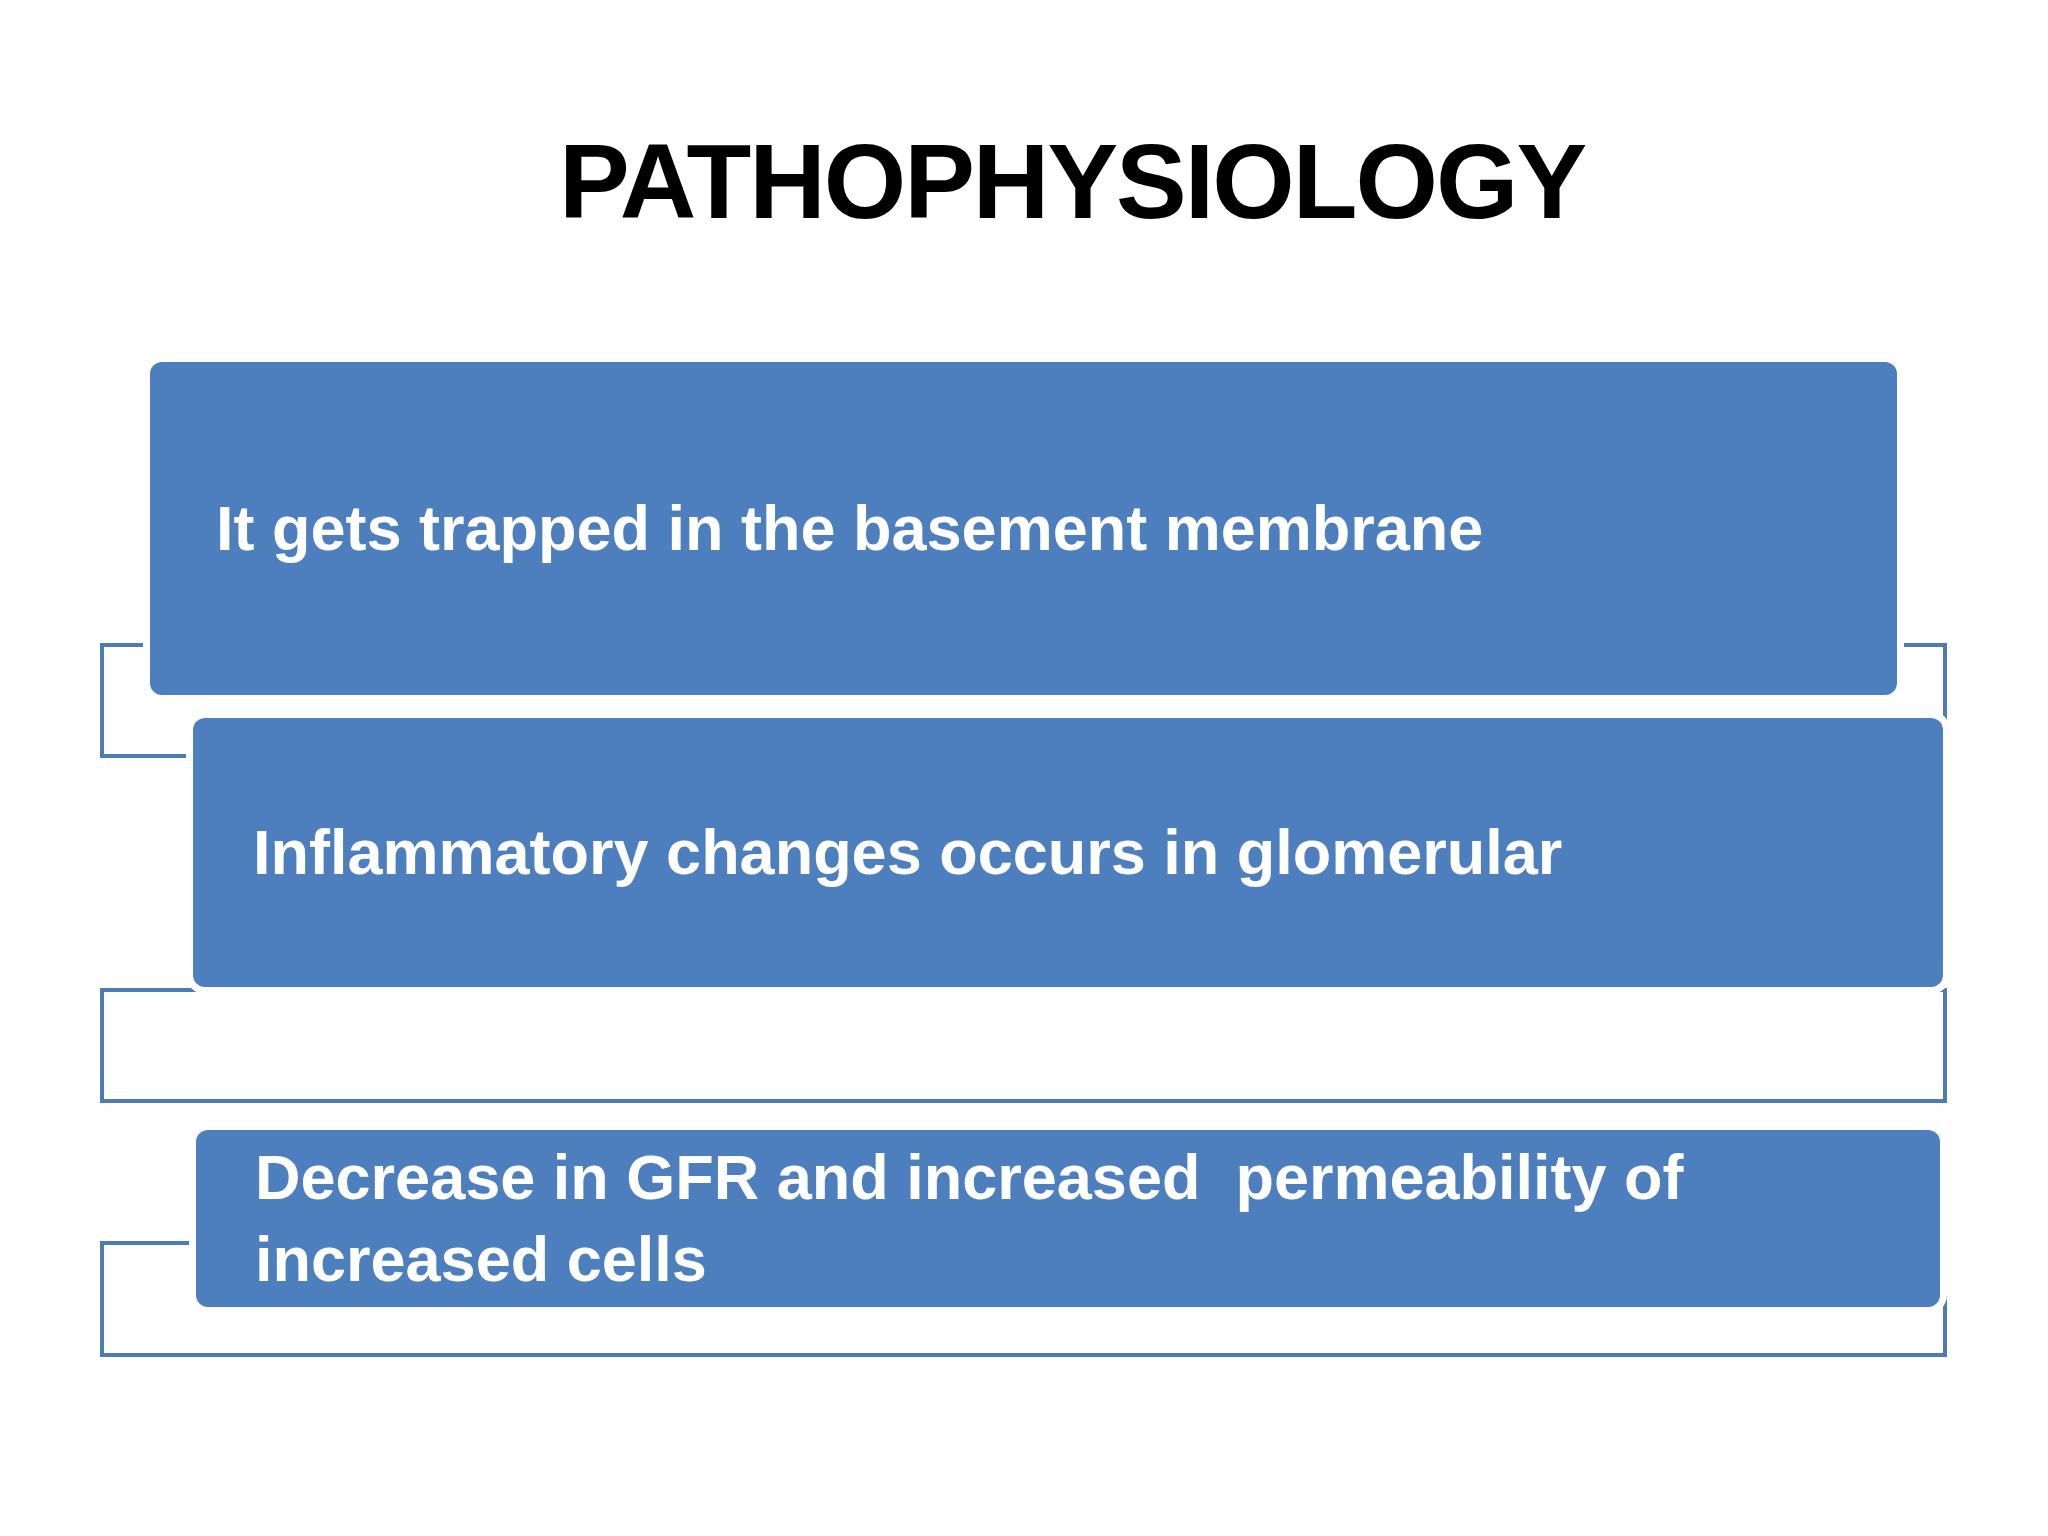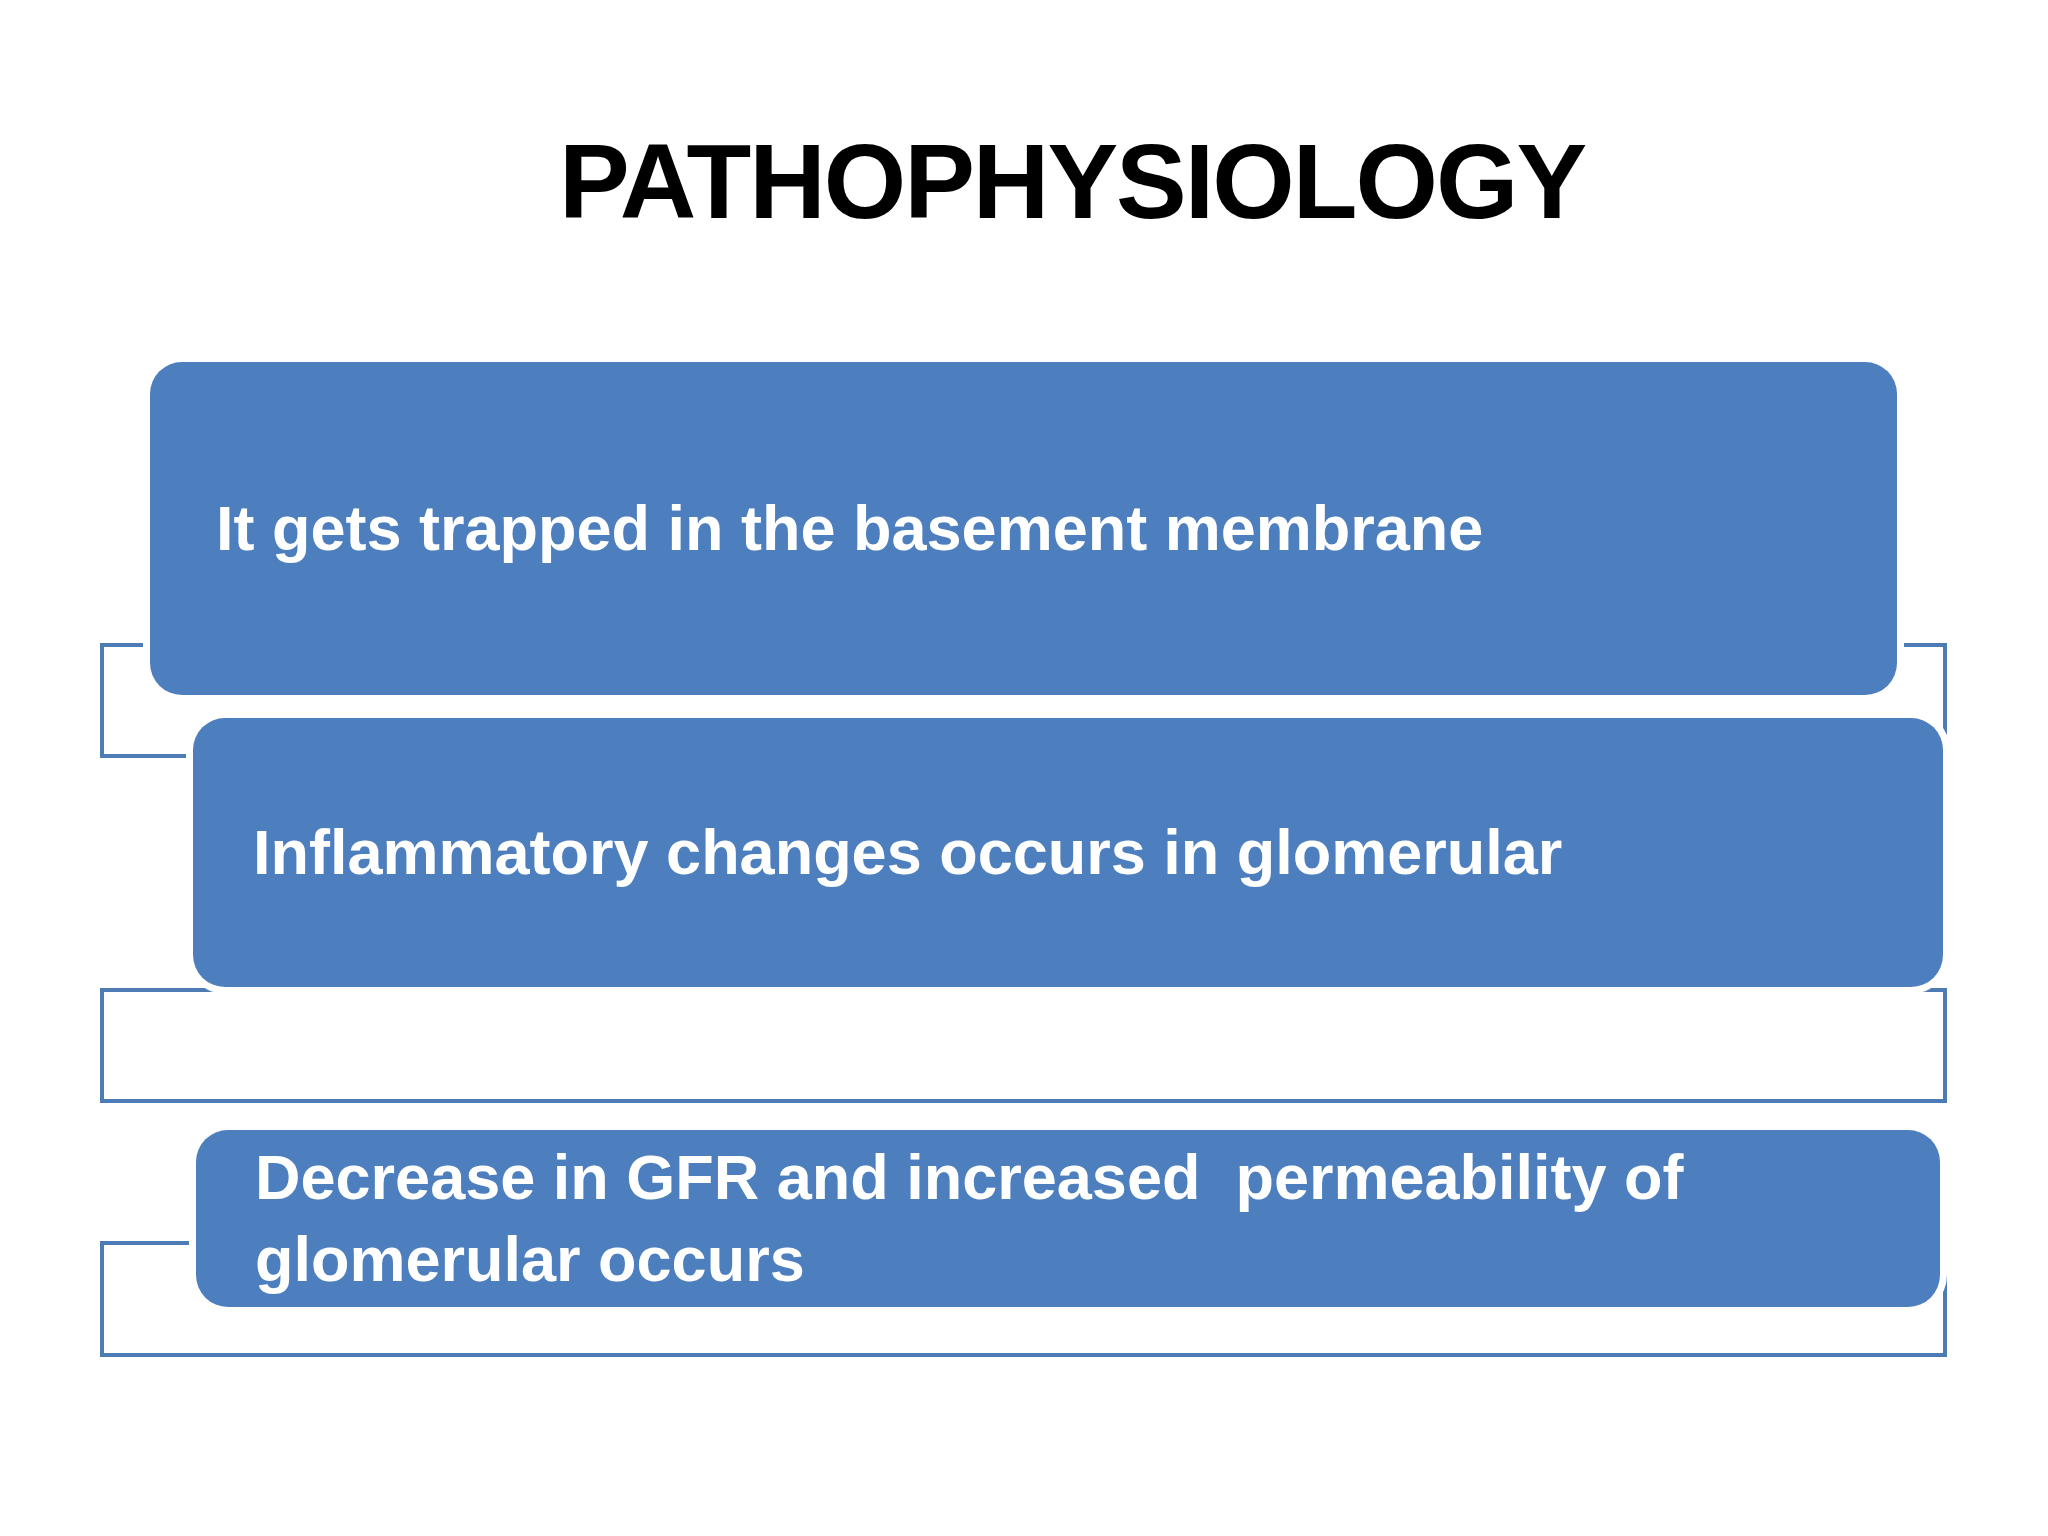--- a/index.html
+++ b/index.html
@@ -34,21 +34,21 @@
     background: var(--frame-fill, #ffffff);
     border: 4px solid var(--frame-border, #4d7cb5);
   }
   .frame-1 { left: 100px; top: 643px;  width: 1847px; height: 115px; }
   .frame-2 { left: 100px; top: 988px;  width: 1847px; height: 115px; }
   .frame-3 { left: 100px; top: 1241px; width: 1847px; height: 116px; }
   .step-box {
     position: absolute;
     box-sizing: border-box;
     background: var(--box-fill, #4d7fbe);
-    border-radius: 32px;
+    border-radius: 12px;
     box-shadow: 0 0 0 7px #ffffff;
     display: flex;
     align-items: center;
     color: var(--box-text, #ffffff);
     font-weight: 700;
     font-size: 63px;
     line-height: 1.3;
   }
   .step-1 { left: 150px; top: 362px;  width: 1747px; height: 333px; padding-left: 66px; padding-right: 60px; }
   .step-2 { left: 193px; top: 718px;  width: 1750px; height: 269px; padding-left: 60px; padding-right: 60px; }
@@ -70,16 +70,16 @@
 
   <div class="step-box step-1">
     <span class="step-label">It gets trapped in the basement membrane</span>
   </div>
 
   <div class="step-box step-2">
     <span class="step-label">Inflammatory changes occurs in glomerular</span>
   </div>
 
   <div class="step-box step-3">
-    <span class="step-label">Decrease in GFR and increased  permeability of glomerular occurs</span>
+    <span class="step-label">Decrease in GFR and increased  permeability of increased cells</span>
   </div>
 
 </div>
 
 </body></html>

